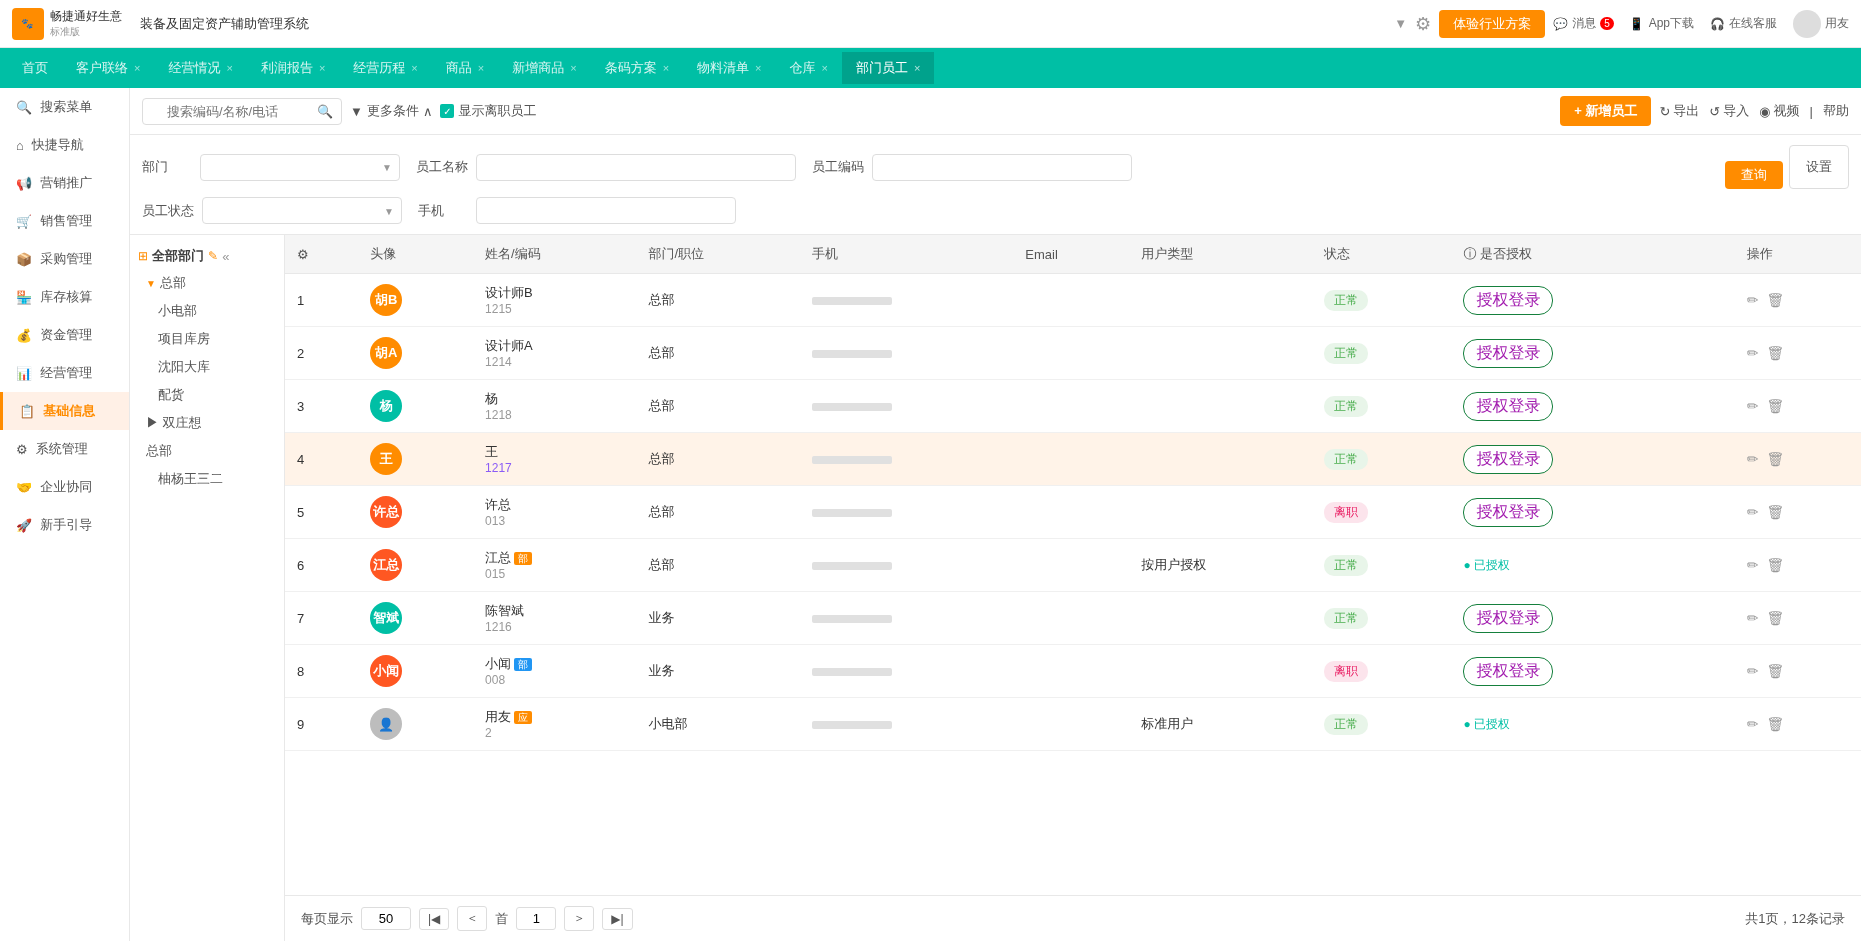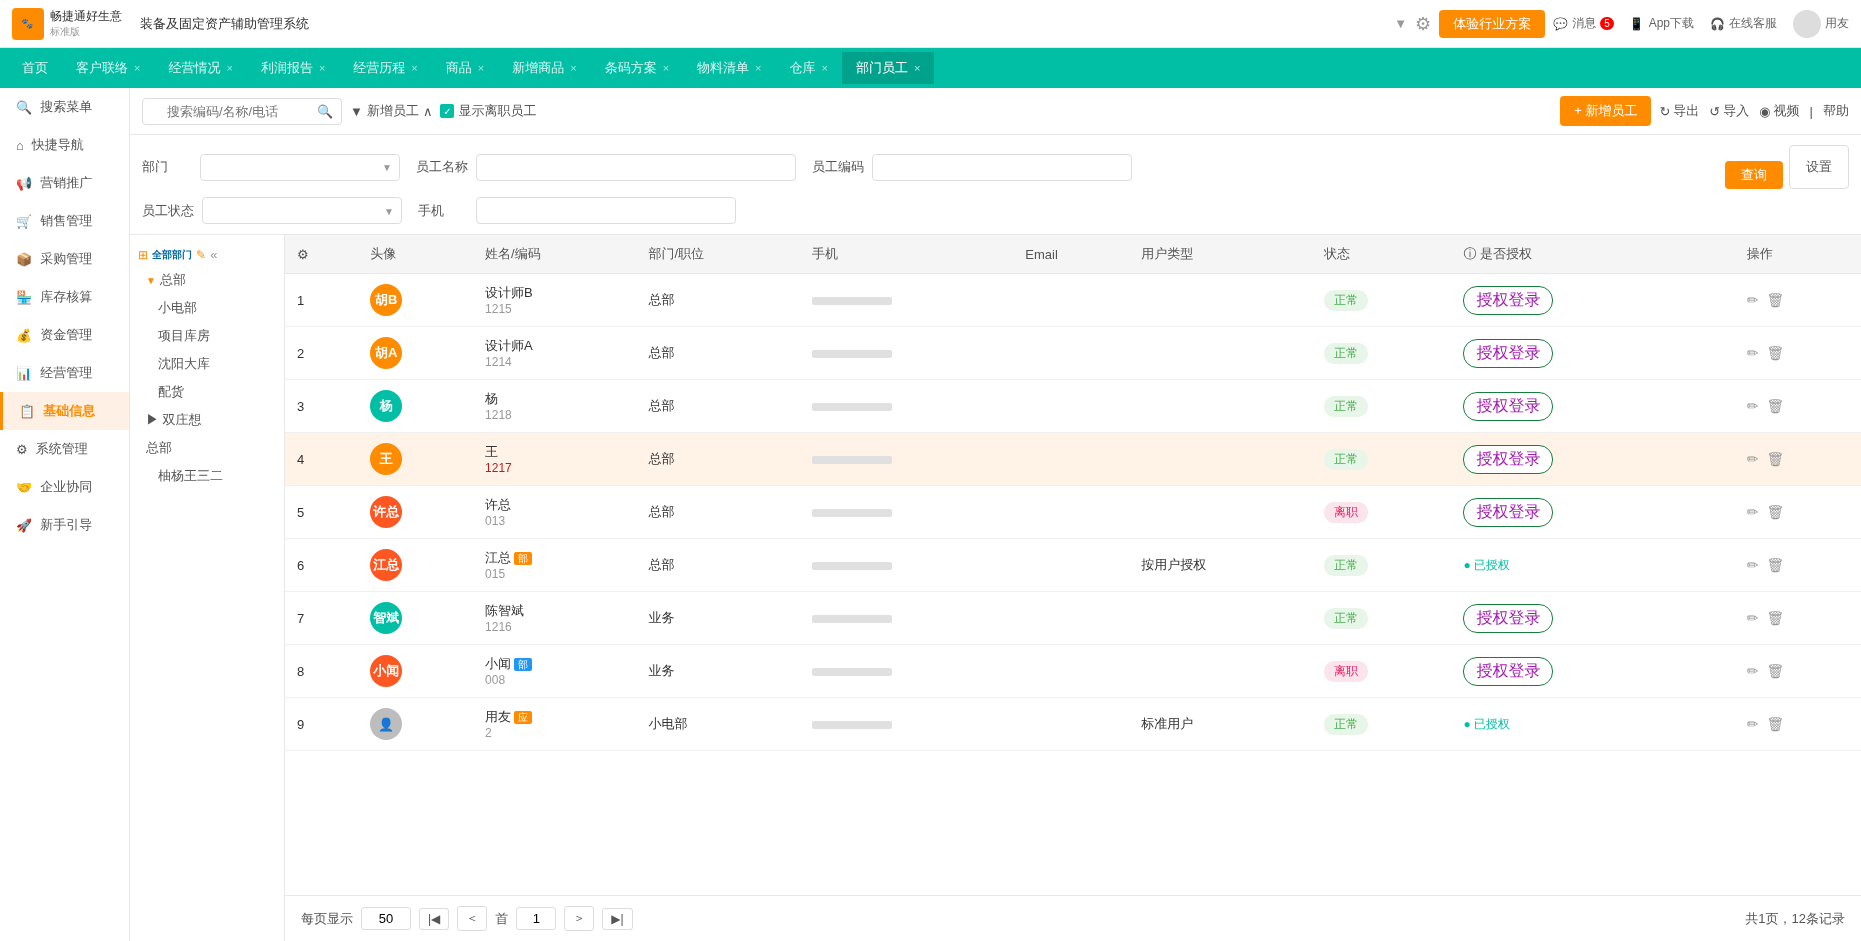--- a/index.html
+++ b/index.html
@@ -31,36 +31,36 @@
     .sidebar-item { display: flex; align-items: center; gap: 8px; padding: 10px 16px; cursor: pointer; color: #555; font-size: 13px; }
     .sidebar-item.active { background: #fff0e6; color: #ff8c00; font-weight: bold; border-left: 3px solid #ff8c00; }
     
     
     .content { flex: 1; display: flex; flex-direction: column; overflow: hidden; background: #f5f5f5; }
     
     
     .content-inner { display: flex; flex: 1; overflow: hidden; }
     .dept-panel { width: 155px; background: white; border-right: 1px solid #e8e8e8; padding: 8px 0; flex-shrink: 0; }
     .dept-header { display: flex; align-items: center; padding: 4px 8px; gap: 4px; }
-    .dept-all { font-size: 10px; font-weight: bold; color: #0369a1; }
+    .dept-all { font-size: 13px; font-weight: bold; color: #404040; }
     .dept-edit-icon { color: #ff8c00; font-size: 12px; cursor: pointer; }
     .dept-collapse { color: #999; cursor: pointer; }
     .dept-tree-item { padding: 5px 12px 5px 16px; font-size: 13px; color: #555; cursor: pointer; display: flex; align-items: center; gap: 4px; }
     .dept-tree-item.sub { padding-left: 28px; }
     
     
     .right-panel { flex: 1; display: flex; flex-direction: column; overflow: hidden; }
     
     
     .toolbar { background: white; padding: 8px 12px; display: flex; align-items: center; gap: 8px; border-bottom: 1px solid #e8e8e8; }
     .search-input { border: 1px solid #ddd; border-radius: 4px; padding: 5px 24px; font-size: 13px; width: 200px; outline: none; }
     .filter-btn { display: flex; align-items: center; gap: 4px; color: #555; cursor: pointer; font-size: 13px; border: none; background: none; }
     .show-check { display: flex; align-items: center; gap: 4px; color: #555; font-size: 13px; }
     .checkbox-teal { width: 14px; height: 14px; background: #00bfa5; border-radius: 2px; display: flex; align-items: center; justify-content: center; color: white; font-size: 10px; }
-    .add-btn { background: #ff8c00; color: white; border: none; border-radius: 4px; padding: 6px 14px; cursor: pointer; font-size: 13px; display: flex; align-items: center; gap: 4px; margin-left: auto; }
+    .add-btn { background: #ff8c00; color: white; border: none; border-radius: 4px; padding: 6px 14px; cursor: pointer; font-size: 13px; display: flex; align-items: center; gap: 4px; margin-left: auto; font-weight: bold; }
     .toolbar-right-btns { display: flex; align-items: center; gap: 10px; color: #555; font-size: 13px; }
     .toolbar-right-btns span { cursor: pointer; display: flex; align-items: center; gap: 3px; }
     
     
     .filter-row { background: white; padding: 10px 12px; border-bottom: 1px solid #e8e8e8; }
     .filter-row-inner { display: flex; gap: 16px; flex-wrap: wrap; align-items: center; }
     .filter-group { display: flex; align-items: center; gap: 8px; }
     .filter-label { color: #555; font-size: 13px; min-width: 50px; }
     .filter-select { border: 1px solid #ddd; border-radius: 4px; padding: 5px 24px 5px 8px; font-size: 13px; color: #333; background: white; appearance: none; width: 200px; cursor: pointer; outline: none; position: relative; }
     .select-wrap { position: relative; display: inline-block; }
@@ -201,21 +201,21 @@
 
   <div class="content">
 
     <div class="toolbar">
       <div style="position:relative;display:inline-flex;align-items:center;">
         <input class="search-input" type="text" placeholder="搜索编码/名称/电话" style="">
         <span style="position:absolute;right:8px;color:#999;">🔍</span>
       </div>
       <button class="filter-btn">
         <span>▼</span>
-        <span>新增员工</span>
+        <span>更多条件</span>
         <span>∧</span>
       </button>
       <div class="show-check">
         <div class="checkbox-teal">✓</div>
         <span>显示离职员工</span>
       </div>
       <button class="add-btn">+ 新增员工</button>
       <div class="toolbar-right-btns">
         <span>
           <span>↻</span>
@@ -383,21 +383,21 @@
   </div>
                   </td>
                 </tr>
                 <tr class="highlighted">
                   <td>4</td>
                   <td>
                     <div class="avatar-circle" style="background:#ff8c00">王</div>
                   </td>
                   <td>
                     <div>王</div>
-                    <div style="color:#b91c1c;font-size:12px;">1217</div>
+                    <div style="color:#8b5cf6;font-size:12px;">1217</div>
                   </td>
                   <td>总部</td>
                   <td><span class="gray-bar"></span></td>
                   <td></td>
                   <td></td>
                   <td><span class="status-badge status-normal">正常</span></td>
                   <td><button class="auth-btn">授权登录</button></td>
                   <td></td>
                   <td>
                     <div class="action-btns">

